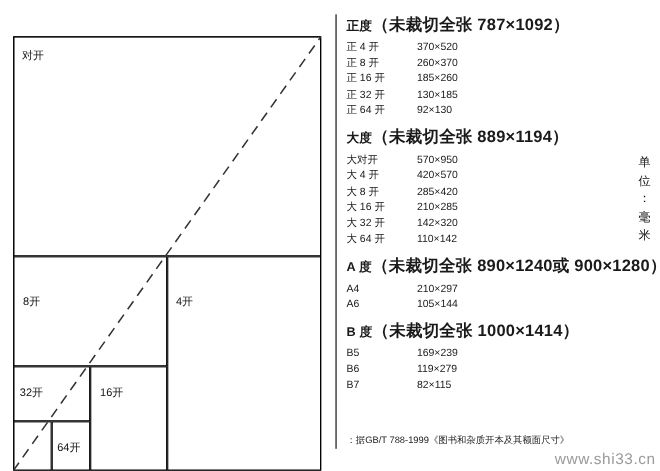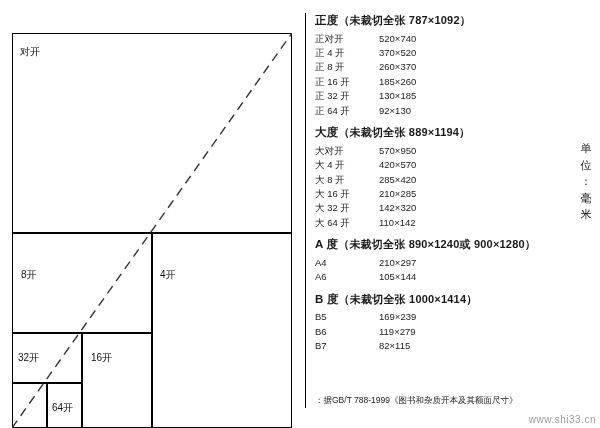--- a/index.html
+++ b/index.html
@@ -63,21 +63,21 @@
   }
   .group-title {
     font-size: 11.5px;
     font-weight: bold;
     line-height: 1.35;
     white-space: nowrap;
     margin-bottom: 3px;
     letter-spacing: 0.2px;
   }
   .group-title .small {
-    font-size: 11px;
+    font-size: 15px;
     font-weight: bold;
     text-align: right;
   }
   .row {
     display: flex;
     font-size: 9.5px;
     line-height: 1.52;
     white-space: nowrap;
   }
   .row .nm {
@@ -107,21 +107,21 @@
     text-align: center;
     color: #111;
   }
   #unit span { display: block; }
 
   
   #watermark {
     position: absolute;
     right: 4px;
     bottom: 3px;
-    font-size: 10px;
+    font-size: 14px;
     color: #9a9a9a;
     letter-spacing: 0.5px;
   }
 </style>
 </head>
 <body>
 
 <div id="diagram">
 
   <div class="box" style="left:0; top:0; width:280px; height:395px;"></div>
@@ -151,24 +151,20 @@
   <div class="box-label" style="left:40px; top:370px;">64开</div>
 </div>
 
 <div id="specs">
 
   <div class="group">
     <div class="group-title">
       <span>正度</span><span class="small">（未裁切全张 787×1092）</span>
     </div>
     <div class="row">
-      <span class="nm">正对开</span>
-      <span class="dm">520×740</span>
-    </div>
-    <div class="row">
       <span class="nm">正 4 开</span>
       <span class="dm">370×520</span>
     </div>
     <div class="row">
       <span class="nm">正 8 开</span>
       <span class="dm">260×370</span>
     </div>
     <div class="row">
       <span class="nm">正 16 开</span>
       <span class="dm">185×260</span>

